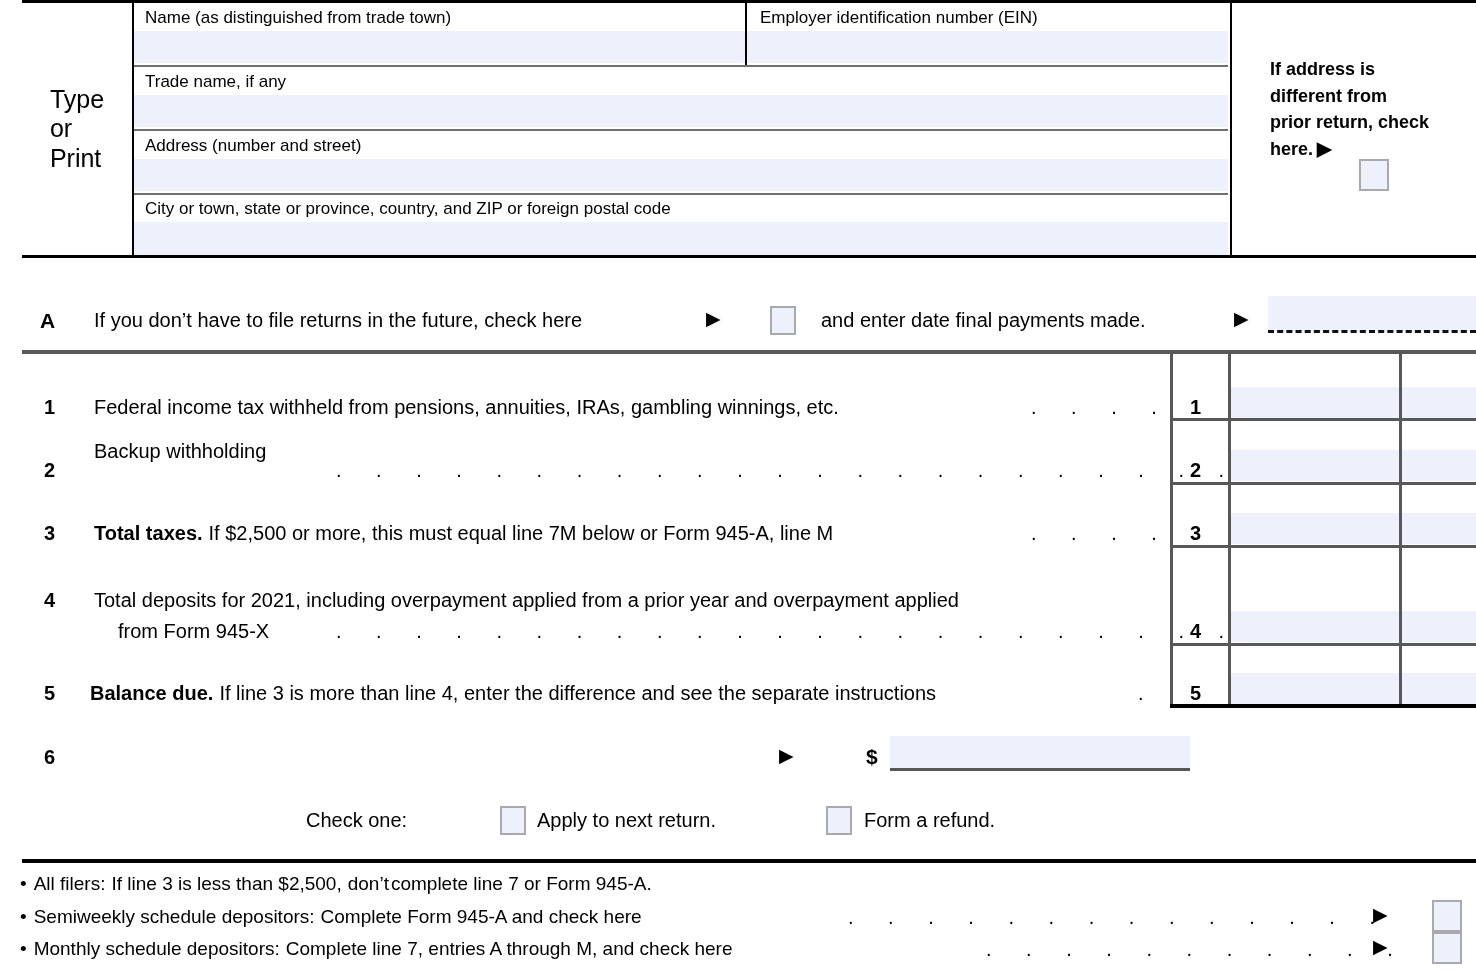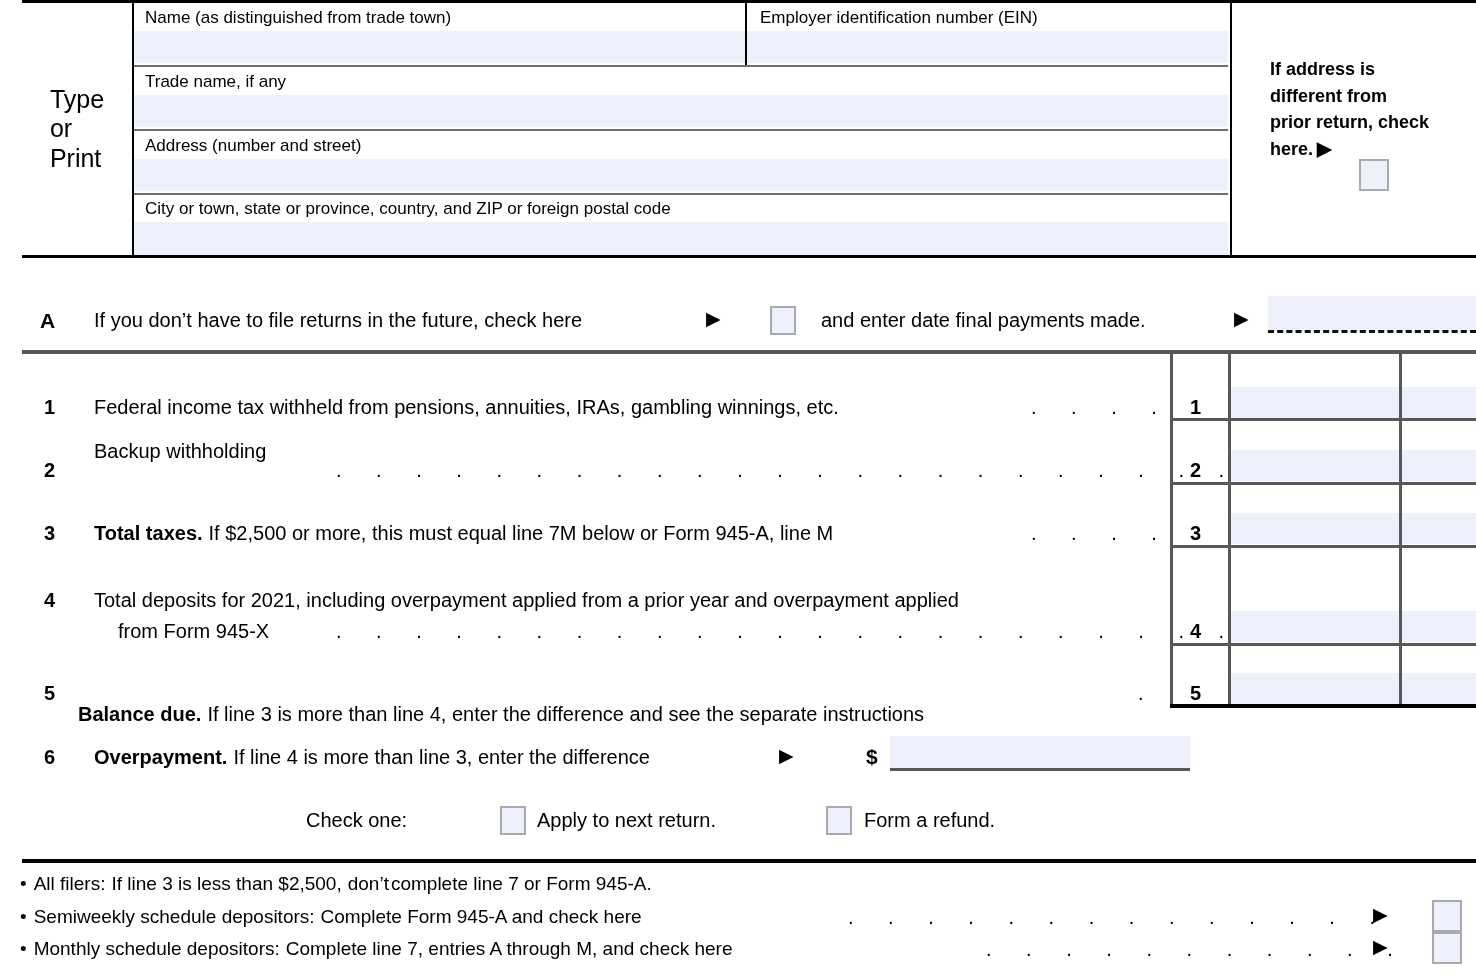--- a/index.html
+++ b/index.html
@@ -232,29 +232,28 @@
   <div class="lnum" style="left:44px; top:589px;">4</div>
   <div class="ltext" style="left:94px; top:589px;">Total deposits for 2021, including overpayment applied from a prior year and overpayment applied</div>
   <div class="ltext" style="left:94px; top:620px;margin-left:24px;">from Form 945-X</div>
   <div class="leader" style="left:336px; top:620px;">. . . . . . . . . . . . . . . . . . . . . . .</div>
   <div class="boxnum" style="left:1190px; top:620px;">4</div>
   <div class="abs fill" style="left:1231px; top:611px; width:168px; height:31px;"></div>
   <div class="abs fill" style="left:1402px; top:611px; width:74px; height:31px;"></div>
   <div class="abs rule-gray" style="left:1170px; top:643px; width:306px; height:3px;"></div>
 
   <div class="lnum" style="left:44px; top:682px;">5</div>
-  <div class="ltext" style="left:78px; top:682px;margin-top:21px;"><b>Balance due.</b><span style="margin-left:6px;">If line 3 is more than line 4, enter the difference and see the separate instructions</span></div>
+  <div class="ltext" style="left:90px; top:682px;"><b>Balance due.</b><span style="margin-left:6px;">If line 3 is more than line 4, enter the difference and see the separate instructions</span></div>
   <div class="leader" style="left:1138px; top:682px;">.</div>
   <div class="boxnum" style="left:1190px; top:682px;">5</div>
   <div class="abs fill" style="left:1231px; top:673px; width:168px; height:31px;"></div>
   <div class="abs fill" style="left:1402px; top:673px; width:74px; height:31px;"></div>
   <div class="abs rule-black" style="left:1170px; top:704px; width:306px; height:4px;"></div>
 
   <div class="lnum" style="left:44px; top:746px;">6</div>
-  <div class="ltext" style="left:94px; top:746px;"><b>Overpayment.</b><span style="margin-left:6px;">If line 4 is more than line 3, enter the difference</span></div>
   <div class="arrow abs" style="left:779px; top:746px;">▶</div>
   <div class="abs" style="left:866px; top:745px; font-size:21px; font-weight:bold;">$</div>
   <div class="abs fill" style="left:890px; top:736px; width:300px; height:32px;"></div>
   <div class="abs rule-gray" style="left:890px; top:768px; width:300px; height:3px;"></div>
 
   <div class="ltext" style="left:306px; top:809px;">Check one:</div>
   <div class="cbox" style="left:500px; top:806px; width:26px; height:29px; position:absolute;"></div>
   <div class="ltext" style="left:537px; top:809px;">Apply to next return.</div>
   <div class="cbox" style="left:826px; top:806px; width:26px; height:29px; position:absolute;"></div>
   <div class="ltext" style="left:864px; top:809px;">Form a refund.</div>

